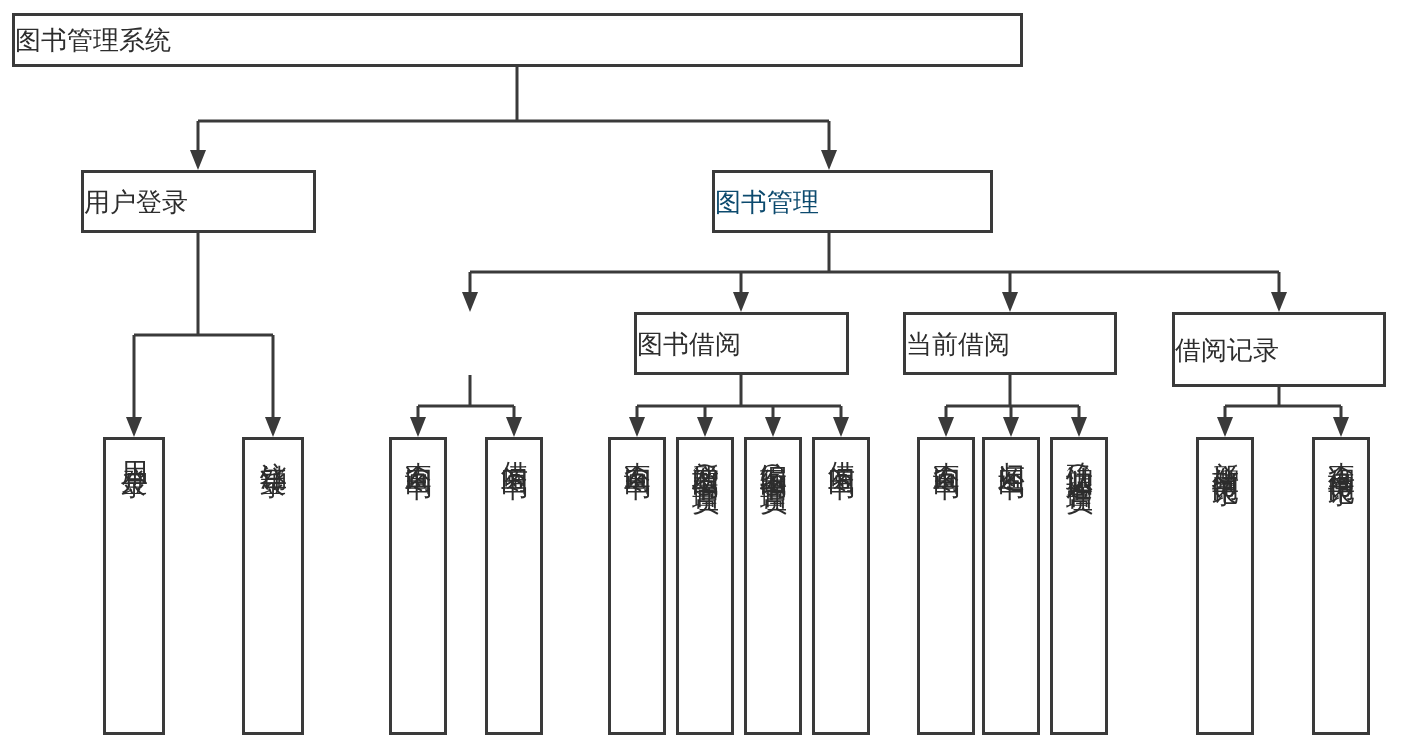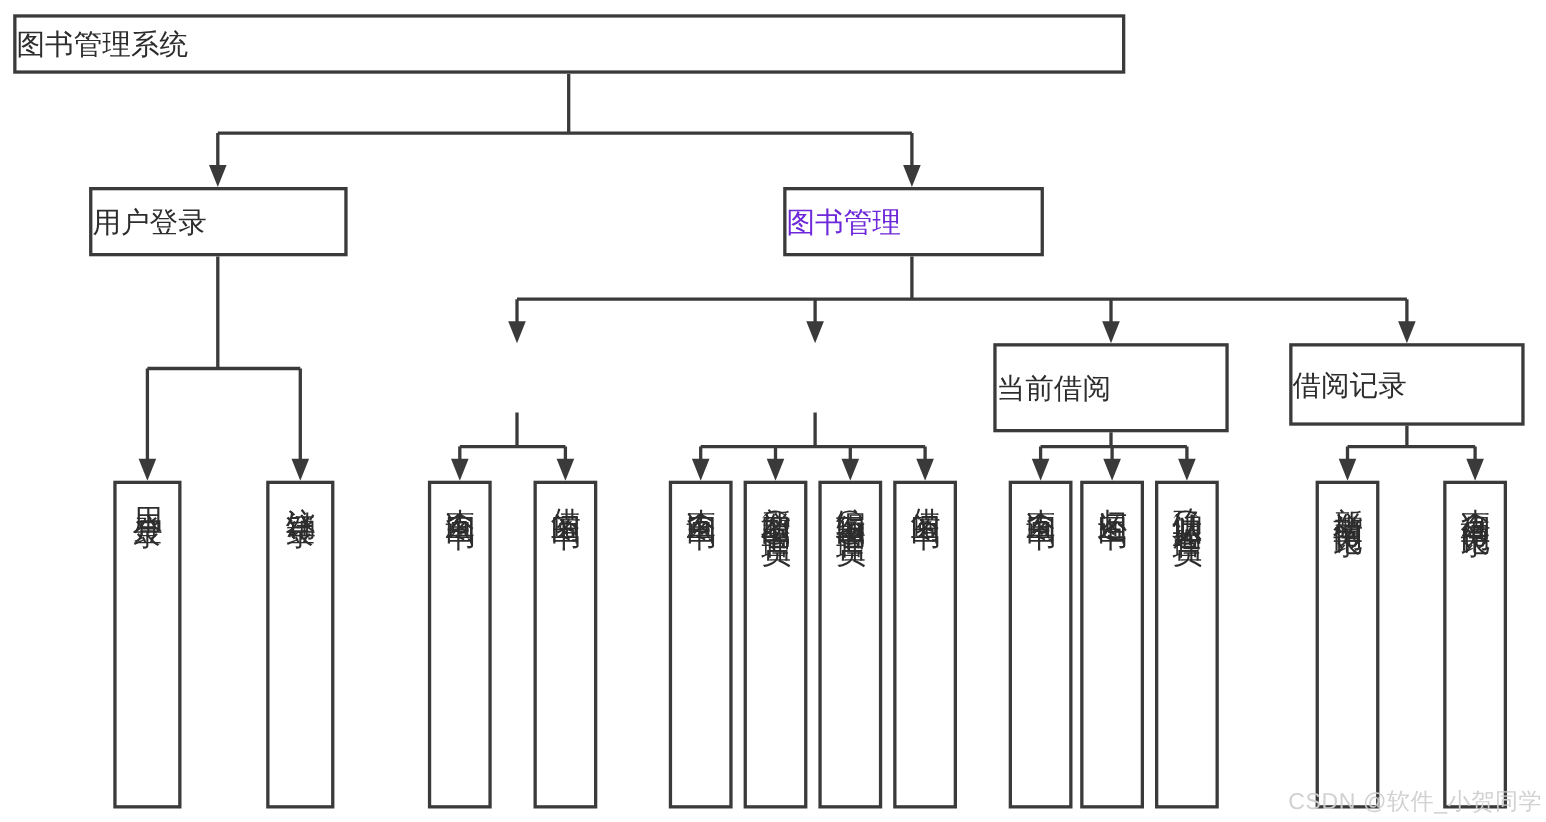--- a/index.html
+++ b/index.html
@@ -52,25 +52,28 @@
       <polygon points="1333,417 1349,417 1341,437" fill="#3a3a3a"></polygon>
     </svg>
 
   <div class="node" style="left: 12px; top: 13px; width: 1011px; height: 54px; border-color: rgb(58, 58, 58); color: rgb(45, 45, 45);">
     <span>图书管理系统</span>
   </div>
 
   <div class="node" style="left: 81px; top: 170px; width: 235px; height: 63px; border-color: rgb(58, 58, 58); color: rgb(45, 45, 45);">
     <span>用户登录</span>
   </div>
-  <div class="node" style="left: 712px; top: 170px; width: 237px; height: 63px; border-color: rgb(58, 58, 58); color: #6d28d9;">
+  <div class="node" style="left: 712px; top: 170px; width: 281px; height: 63px; border-color: rgb(58, 58, 58); color: #0c4a6e;">
     <span>图书管理</span>
   </div>
 
-  <div class="node" style="left: 903px; top: 312px; width: 214px; height: 81px; border-color: rgb(58, 58, 58); color: rgb(45, 45, 45);">
+  <div class="node" style="left: 634px; top: 312px; width: 215px; height: 63px; border-color: rgb(58, 58, 58); color: rgb(45, 45, 45);">
+    <span>图书借阅</span>
+  </div>
+  <div class="node" style="left: 903px; top: 312px; width: 214px; height: 63px; border-color: rgb(58, 58, 58); color: rgb(45, 45, 45);">
     <span>当前借阅</span>
   </div>
   <div class="node" style="left: 1172px; top: 312px; width: 214px; height: 75px; border-color: rgb(58, 58, 58); color: rgb(45, 45, 45);">
     <span>借阅记录</span>
   </div>
 
   <div class="node leaf" style="left: 103px; top: 437px; width: 62px; height: 298px; border-color: rgb(58, 58, 58); color: rgb(45, 45, 45);">
     <span>用户登录</span>
   </div>
   <div class="node leaf" style="left: 242px; top: 437px; width: 62px; height: 298px; border-color: rgb(58, 58, 58); color: rgb(45, 45, 45);">
@@ -107,14 +110,13 @@
     <span>确认归还（管理员）</span>
   </div>
 
   <div class="node leaf" style="left: 1196px; top: 437px; width: 58px; height: 298px; border-color: rgb(58, 58, 58); color: rgb(45, 45, 45);">
     <span>新增借阅记录</span>
   </div>
   <div class="node leaf" style="left: 1312px; top: 437px; width: 58px; height: 298px; border-color: rgb(58, 58, 58); color: rgb(45, 45, 45);">
     <span>查询借阅记录</span>
   </div>
 
-  <div class="watermark" style="color: rgb(207, 207, 207);">CSDN @软件_小贺同学</div>
 </div>
 
 </body></html>

